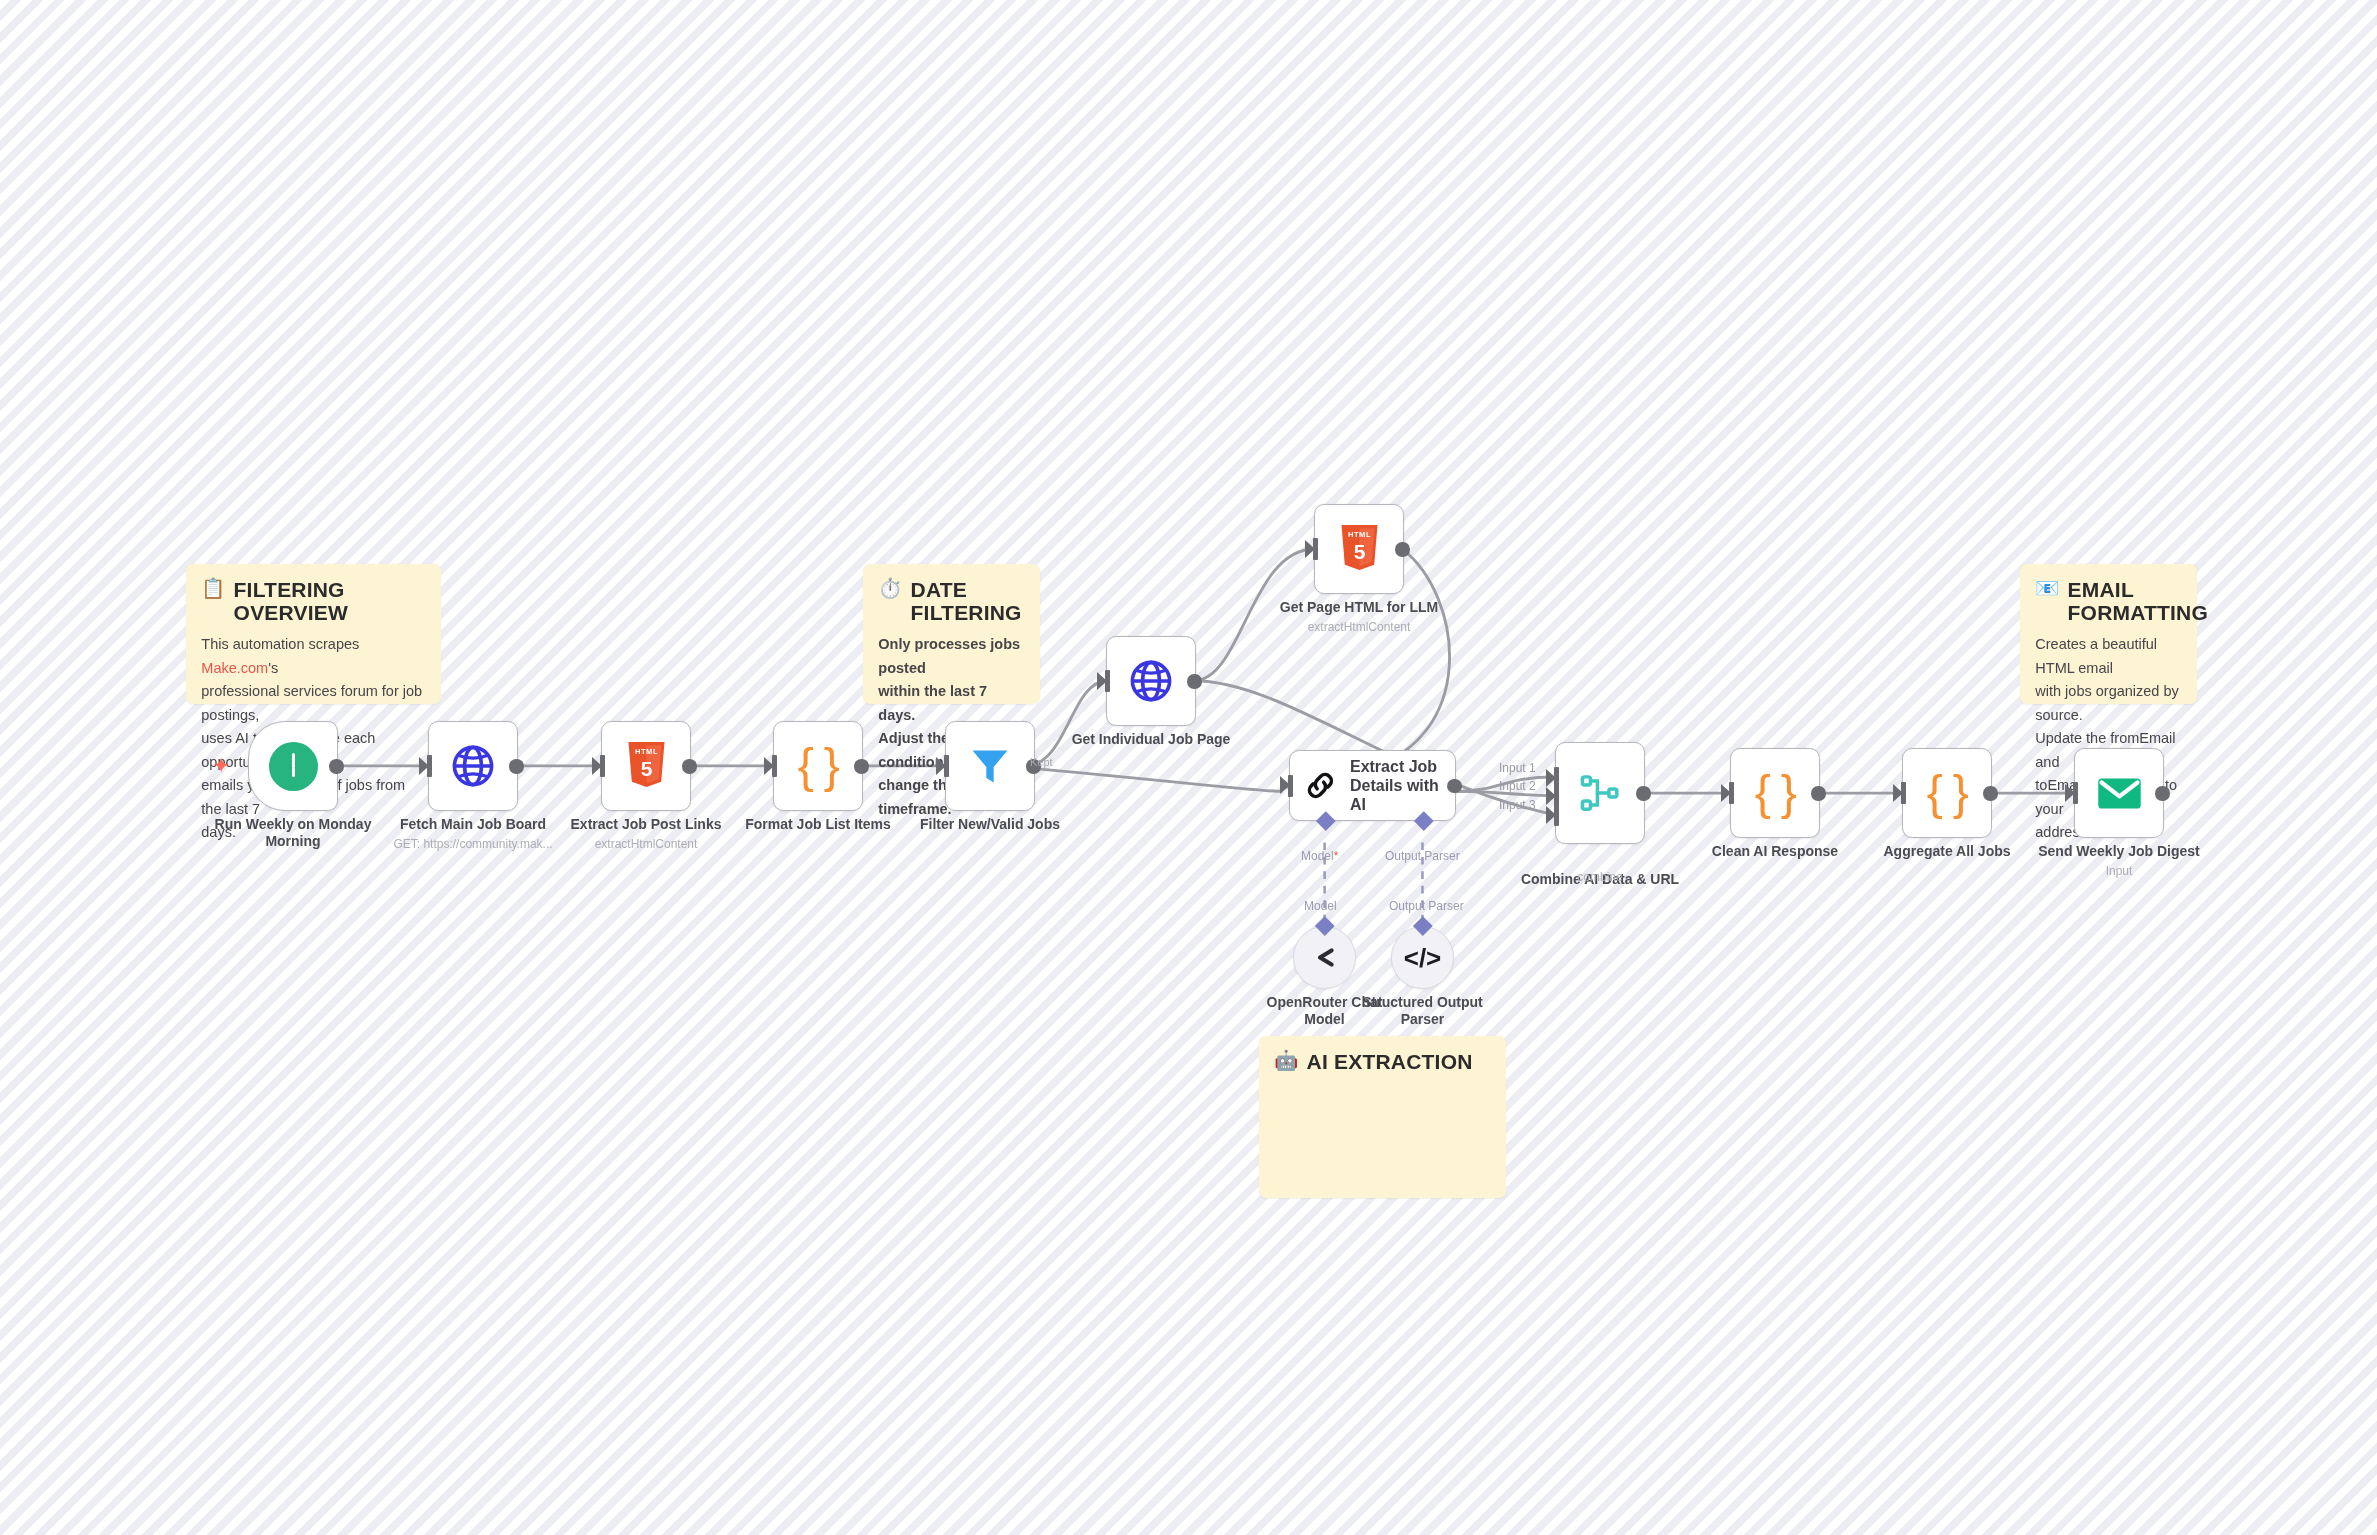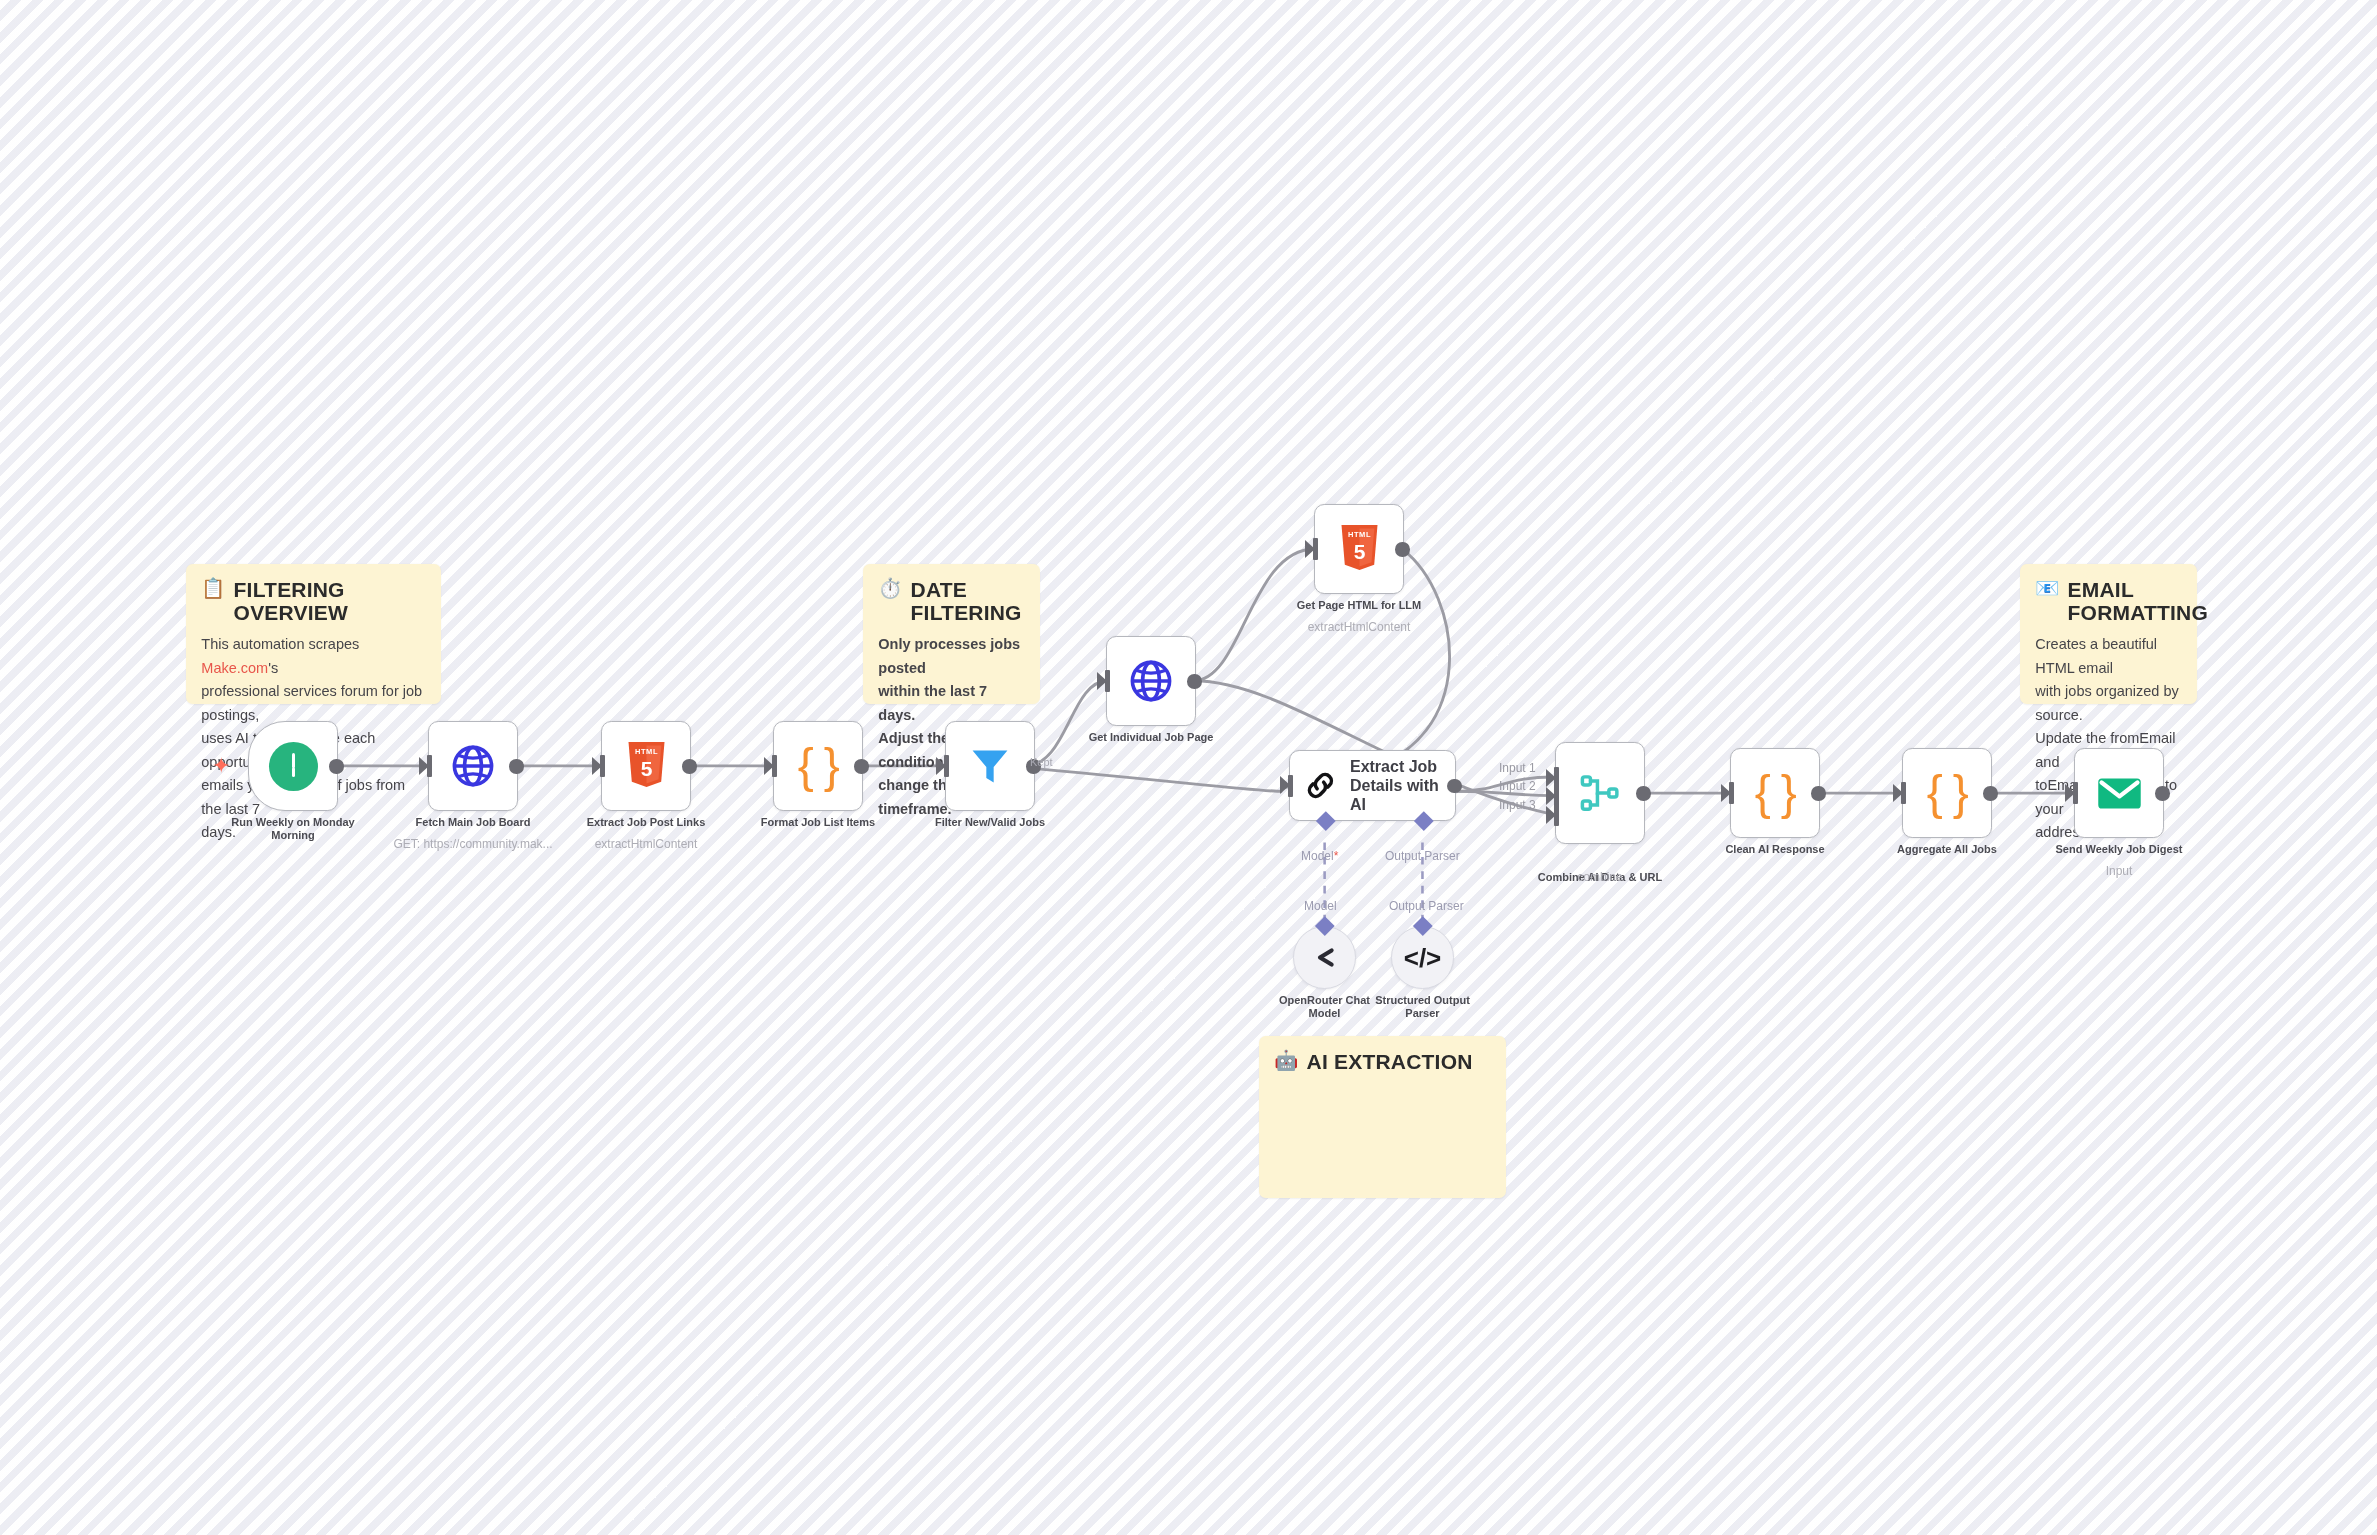--- a/index.html
+++ b/index.html
@@ -100,21 +100,21 @@
     border: 1.7px solid #d9dae2;
   }
 
   .node-label {
     position: absolute;
     top: 95px;
     left: 50%;
     transform: translateX(-50%);
     width: 196px;
     text-align: center;
-    font-size: 11px;
+    font-size: 14px;
     font-weight: bold;
     color: #4b4b52;
     line-height: 1.22;
     white-space: pre-line;
   }
   .node-label.round-lbl { top: 68px; width: 153px; }
   .node-sub {
     position: absolute;
     left: 50%;
     transform: translateX(-50%);

